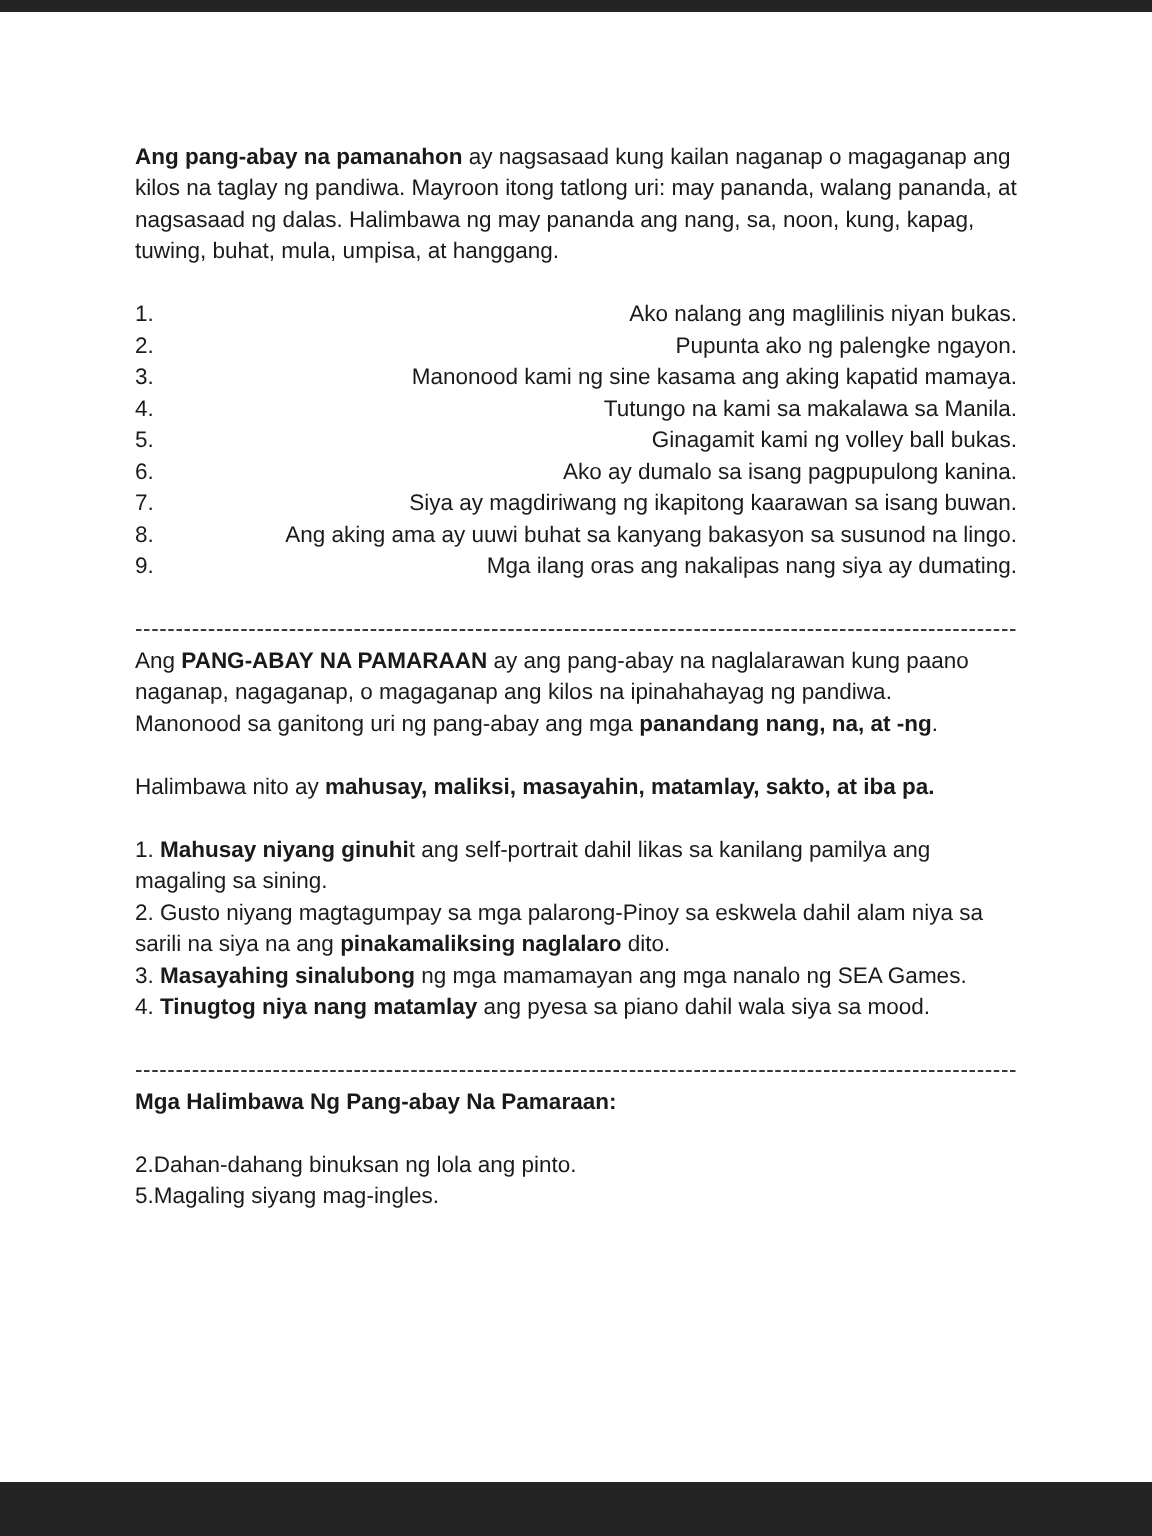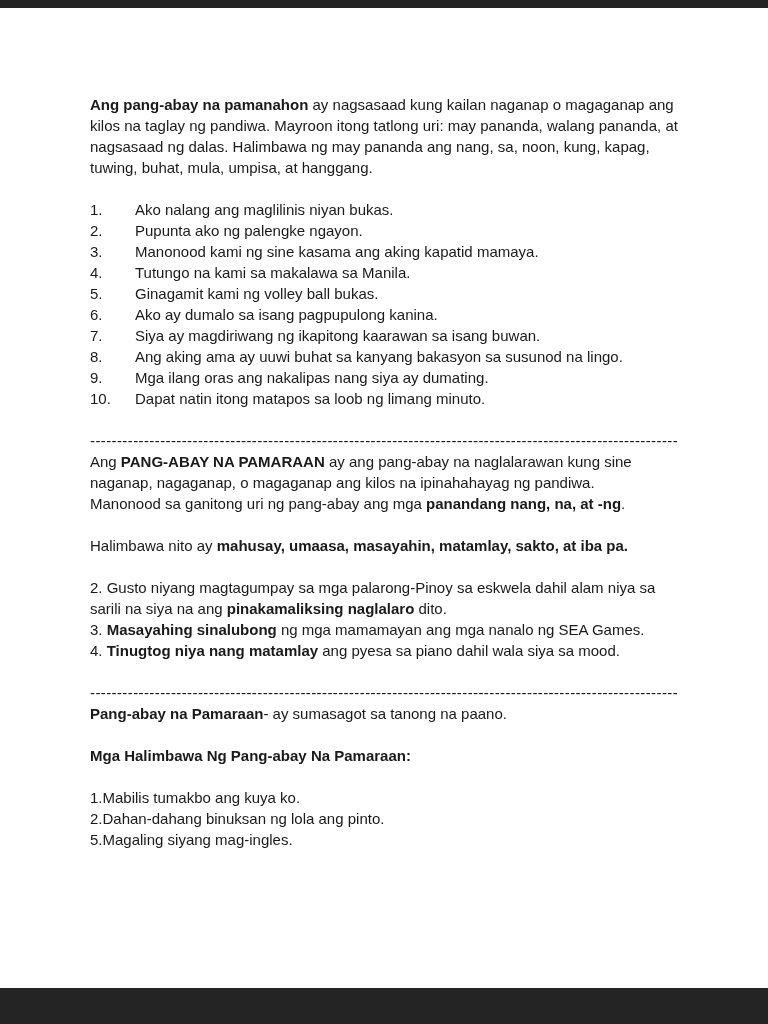--- a/index.html
+++ b/index.html
@@ -39,21 +39,21 @@
   }
   p, .para { margin: 0; }
   .b { font-weight: bold; }
   .mb1 { margin-bottom: 21px; }
   .time-list { margin: 0 0 21px 0; }
   .num-row { display: flex; }
   .num-cell {
     flex: 0 0 45px;
     width: 45px;
   }
-  .txt-cell { flex: 1 1 auto; }
+  .txt-cell { flex: 1 1 auto; text-align: right; }
   .sep {
     white-space: nowrap;
     overflow: hidden;
     letter-spacing: 0.4px;
   }
   .simple-line { margin: 0; }
 </style>
 </head>
 <body>
 
@@ -94,47 +94,42 @@
         <span class="txt-cell">Siya ay magdiriwang ng ikapitong kaarawan sa isang buwan.</span>
       </div>
       <div class="num-row">
         <span class="num-cell">8.</span>
         <span class="txt-cell">Ang aking ama ay uuwi buhat sa kanyang bakasyon sa susunod na lingo.</span>
       </div>
       <div class="num-row">
         <span class="num-cell">9.</span>
         <span class="txt-cell">Mga ilang oras ang nakalipas nang siya ay dumating.</span>
       </div>
-      <div class="num-row">
-        <span class="num-cell">10.</span>
-        <span class="txt-cell">Dapat natin itong matapos sa loob ng limang minuto.</span>
-      </div>
     </div>
 
     <div class="sep">------------------------------------------------------------------------------------------------------------------</div>
 
-    <p class="para"><span>Ang </span><span class="b">PANG-ABAY NA PAMARAAN</span><span> ay ang pang-abay na naglalarawan kung sine naganap, nagaganap, o magaganap ang kilos na ipinahahayag ng pandiwa.</span></p>
+    <p class="para"><span>Ang </span><span class="b">PANG-ABAY NA PAMARAAN</span><span> ay ang pang-abay na naglalarawan kung paano naganap, nagaganap, o magaganap ang kilos na ipinahahayag ng pandiwa.</span></p>
     <p class="para mb1"><span>Manonood sa ganitong uri ng pang-abay ang mga </span><span class="b">panandang nang, na, at -ng</span><span>.</span></p>
 
-    <p class="para mb1"><span>Halimbawa nito ay </span><span class="b">mahusay, umaasa, masayahin, matamlay, sakto, at iba pa.</span></p>
+    <p class="para mb1"><span>Halimbawa nito ay </span><span class="b">mahusay, maliksi, masayahin, matamlay, sakto, at iba pa.</span></p>
 
     <div class="mb1">
+      <p class="para"><span>1. </span><span class="b">Mahusay niyang ginuhi</span><span>t ang self-portrait dahil likas sa kanilang pamilya ang magaling sa sining.</span></p>
       <p class="para"><span>2. Gusto niyang magtagumpay sa mga palarong-Pinoy sa eskwela dahil alam niya sa sarili na siya na ang </span><span class="b">pinakamaliksing naglalaro</span><span> dito.</span></p>
       <p class="para"><span>3. </span><span class="b">Masayahing sinalubong</span><span> ng mga mamamayan ang mga nanalo ng SEA Games.</span></p>
       <p class="para"><span>4. </span><span class="b">Tinugtog niya nang matamlay</span><span> ang pyesa sa piano dahil wala siya sa mood.</span></p>
     </div>
 
     <div class="sep">------------------------------------------------------------------------------------------------------------------</div>
 
-    <p class="para mb1"><span class="b">Pang-abay na Pamaraan</span><span>- ay sumasagot sa tanong na paano.</span></p>
 
     <p class="para b mb1">Mga Halimbawa Ng Pang-abay Na Pamaraan:</p>
 
     <div>
-      <p class="simple-line">1.Mabilis tumakbo ang kuya ko.</p>
       <p class="simple-line">2.Dahan-dahang binuksan ng lola  ang pinto.</p>
       <p class="simple-line">5.Magaling siyang mag-ingles.</p>
     </div>
 
   </div>
 
   <div class="bar bottom"></div>
 </div>
 
 </body></html>

